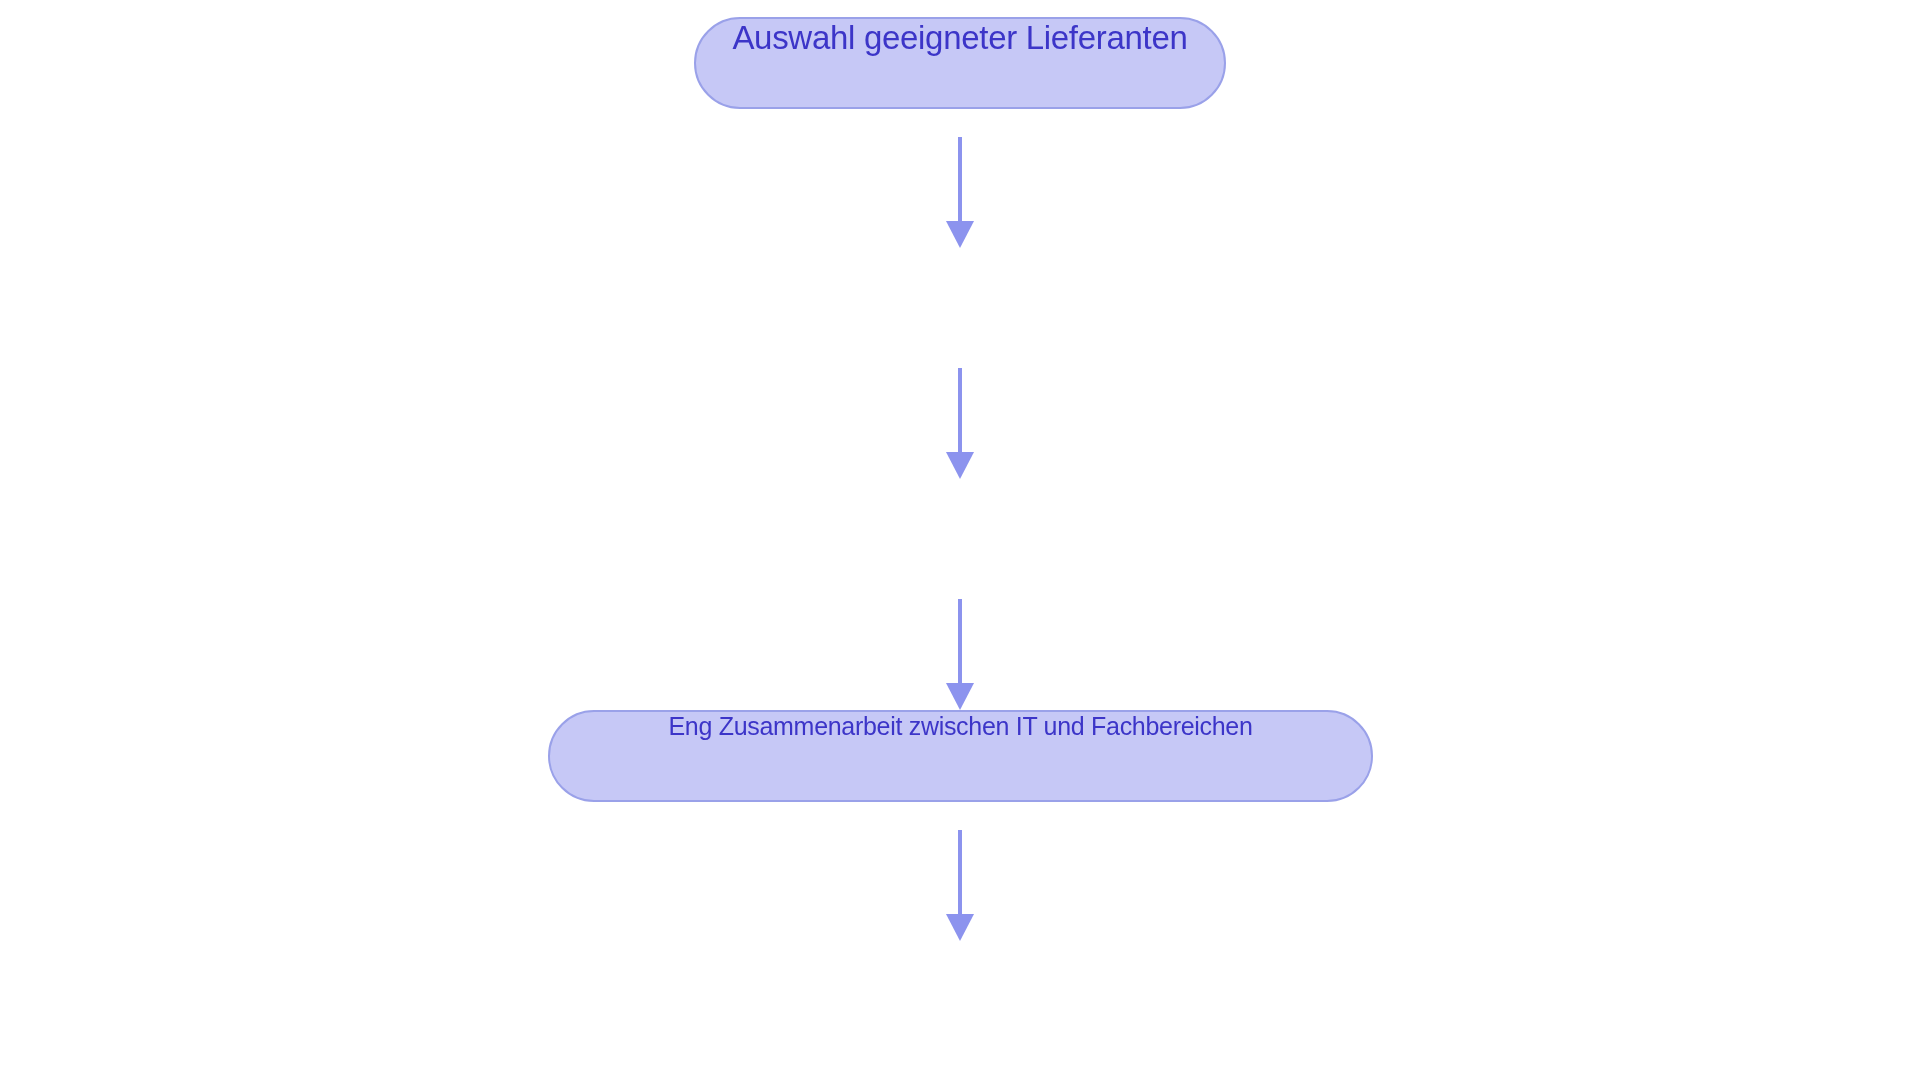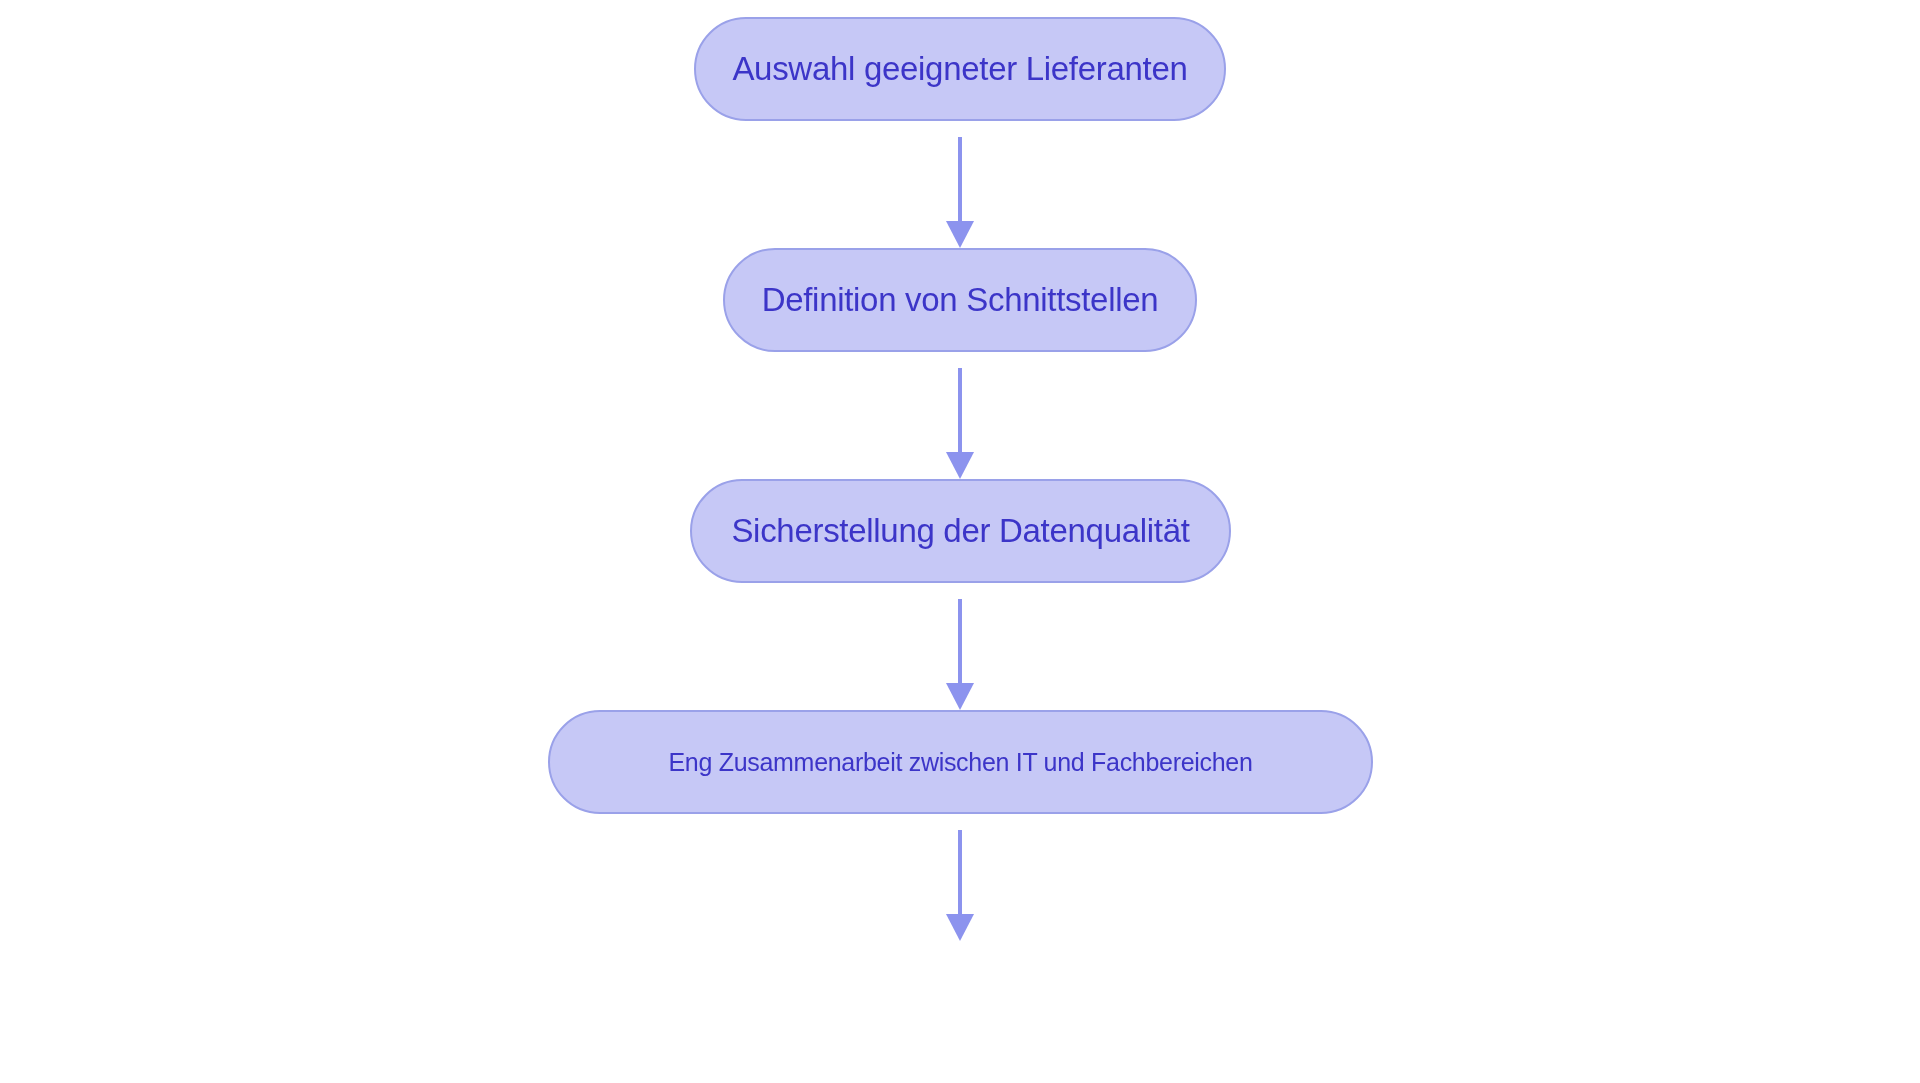--- a/index.html
+++ b/index.html
@@ -10,28 +10,27 @@
   .canvas {
     position: relative;
     width: 1920px;
     height: 1083px;
     background: var(--background, #ffffff);
     font-family: "Liberation Sans", sans-serif;
     overflow: hidden;
   }
   .flow-node {
     position: absolute;
-    height: 104px;
+    height: 92px;
     box-sizing: border-box;
     border-radius: 60px;
     background: var(--node-fill, #c6c8f6);
     border: 2px solid var(--node-border, #9aa1e9);
     color: var(--node-text, #3c35c8);
     display: flex;
-    align-items: center;
     justify-content: center;
     text-align: center;
     font-size: 33px;
     letter-spacing: -0.3px;
     white-space: nowrap;
   }
   .node-1 { left: 694px; top: 17px;  width: 532px; }
   .node-2 { left: 723px; top: 248px; width: 474px; }
   .node-3 { left: 690px; top: 479px; width: 541px; }
   .node-4 { left: 548px; top: 710px; width: 825px; font-size: 25px; }
@@ -73,32 +72,26 @@
 
   <div class="flow-node node-1">
     <span>Auswahl geeigneter Lieferanten</span>
   </div>
 
   <div class="flow-arrow arrow-1">
     <div class="shaft"></div>
     <div class="head"></div>
   </div>
 
-  <div class="flow-node node-2">
-    <span>Definition von Schnittstellen</span>
-  </div>
 
   <div class="flow-arrow arrow-2">
     <div class="shaft"></div>
     <div class="head"></div>
   </div>
 
-  <div class="flow-node node-3">
-    <span>Sicherstellung der Datenqualität</span>
-  </div>
 
   <div class="flow-arrow arrow-3">
     <div class="shaft"></div>
     <div class="head"></div>
   </div>
 
   <div class="flow-node node-4">
     <span>Eng Zusammenarbeit zwischen IT und Fachbereichen</span>
   </div>
 

